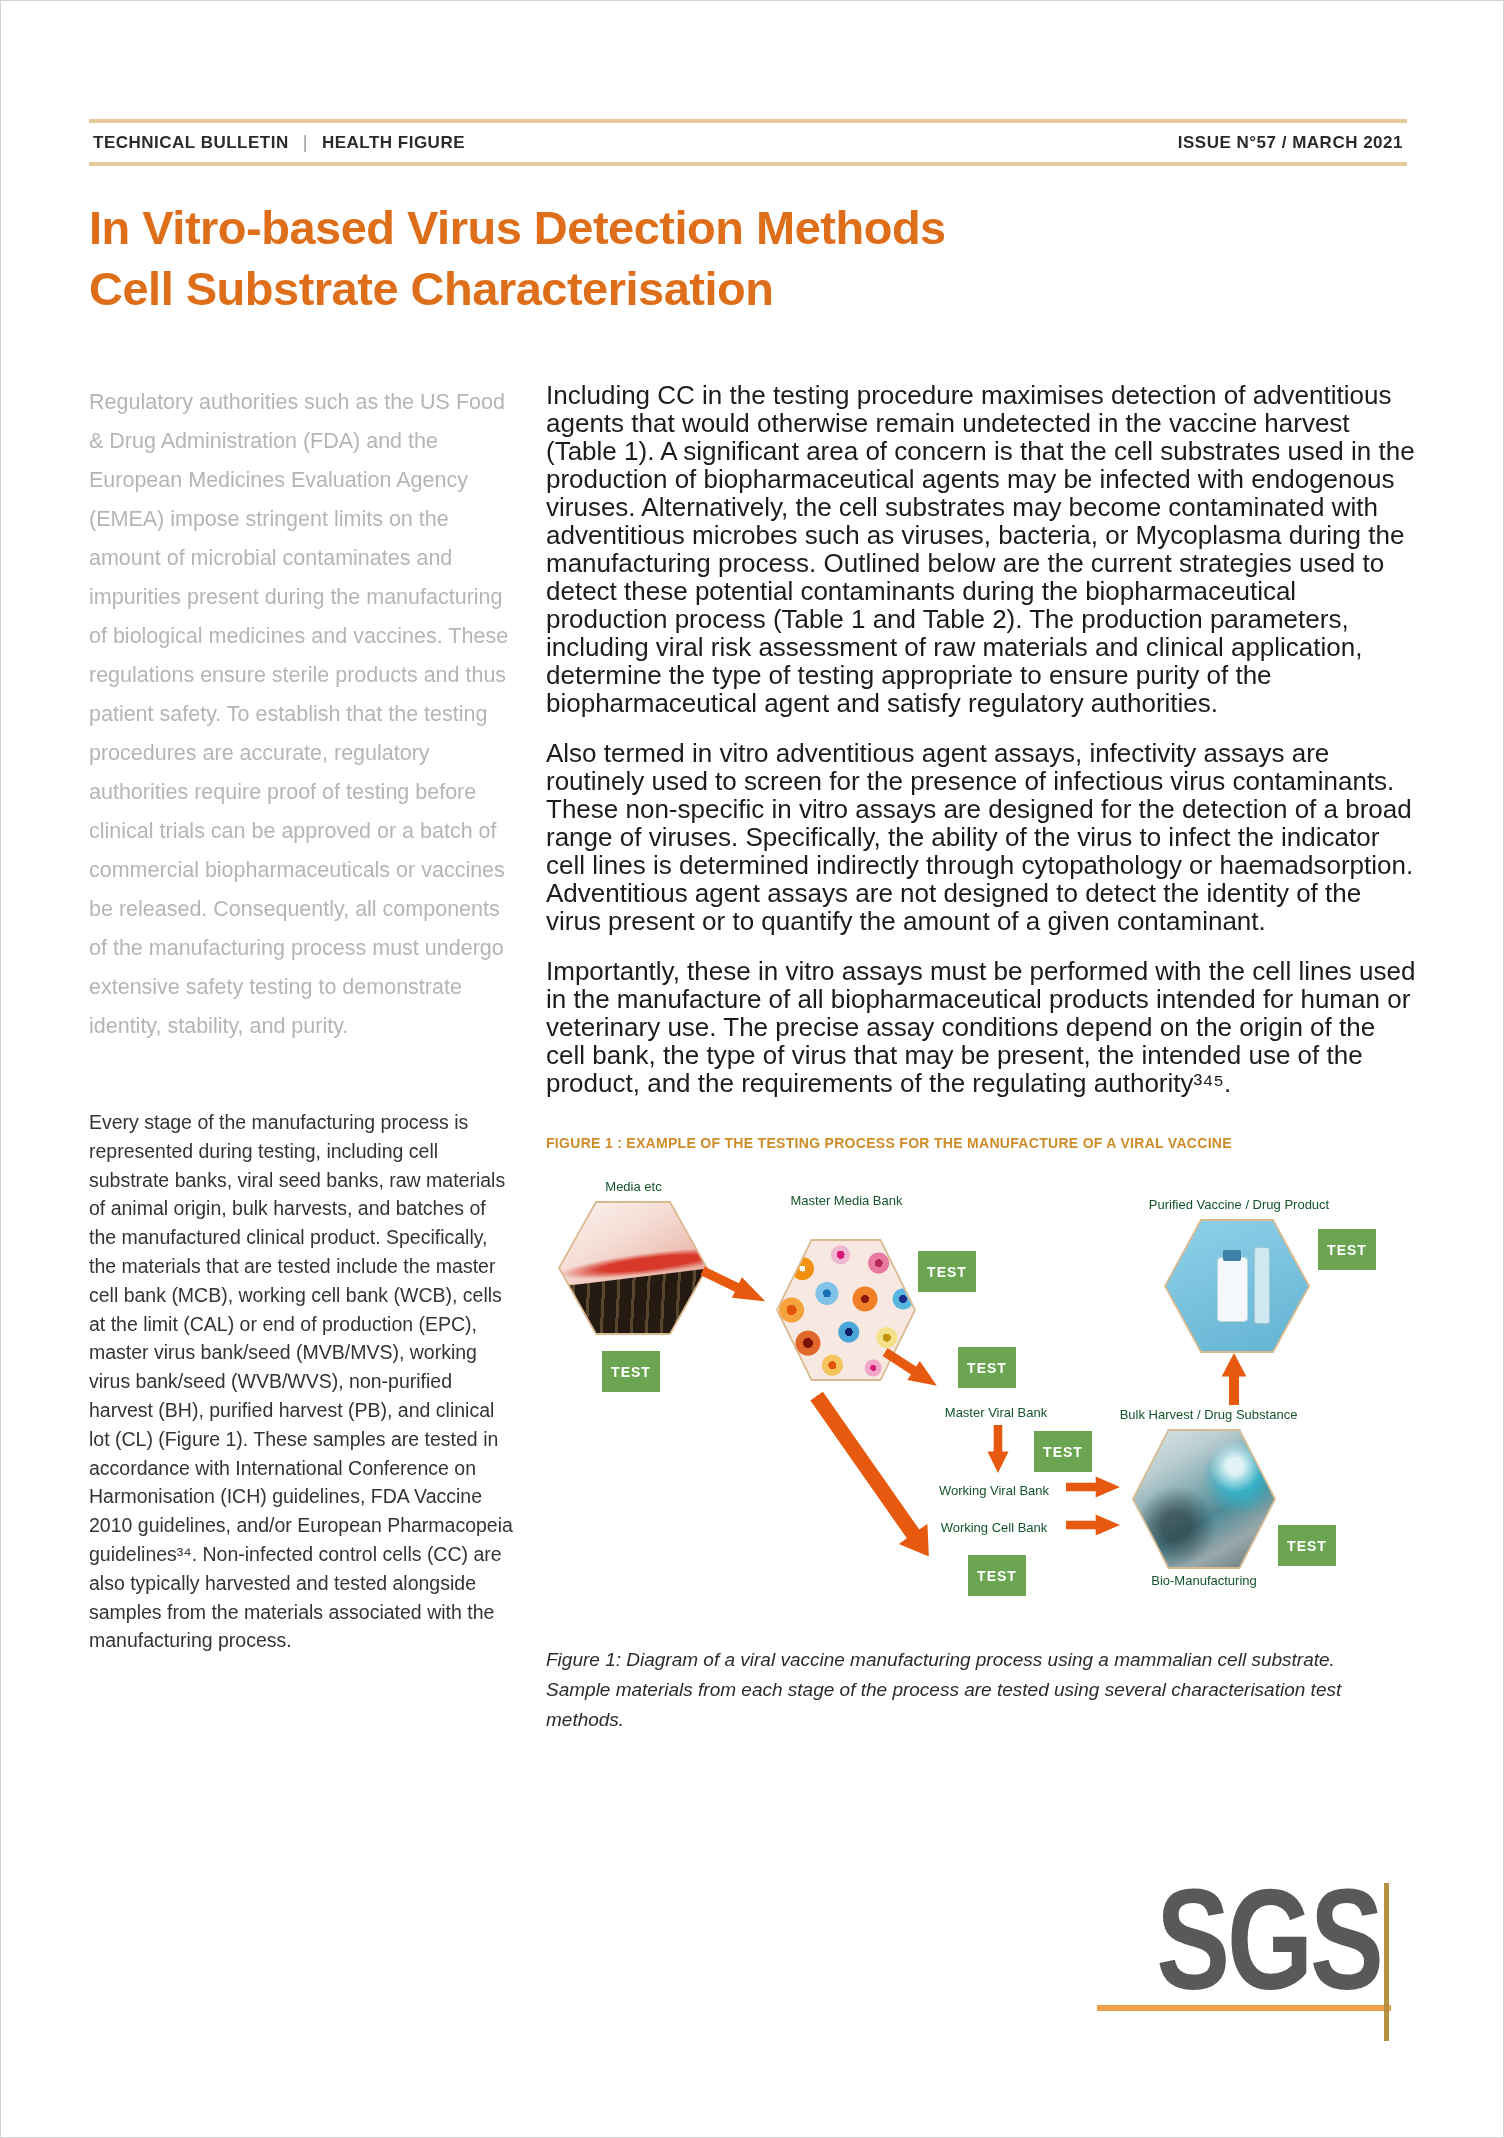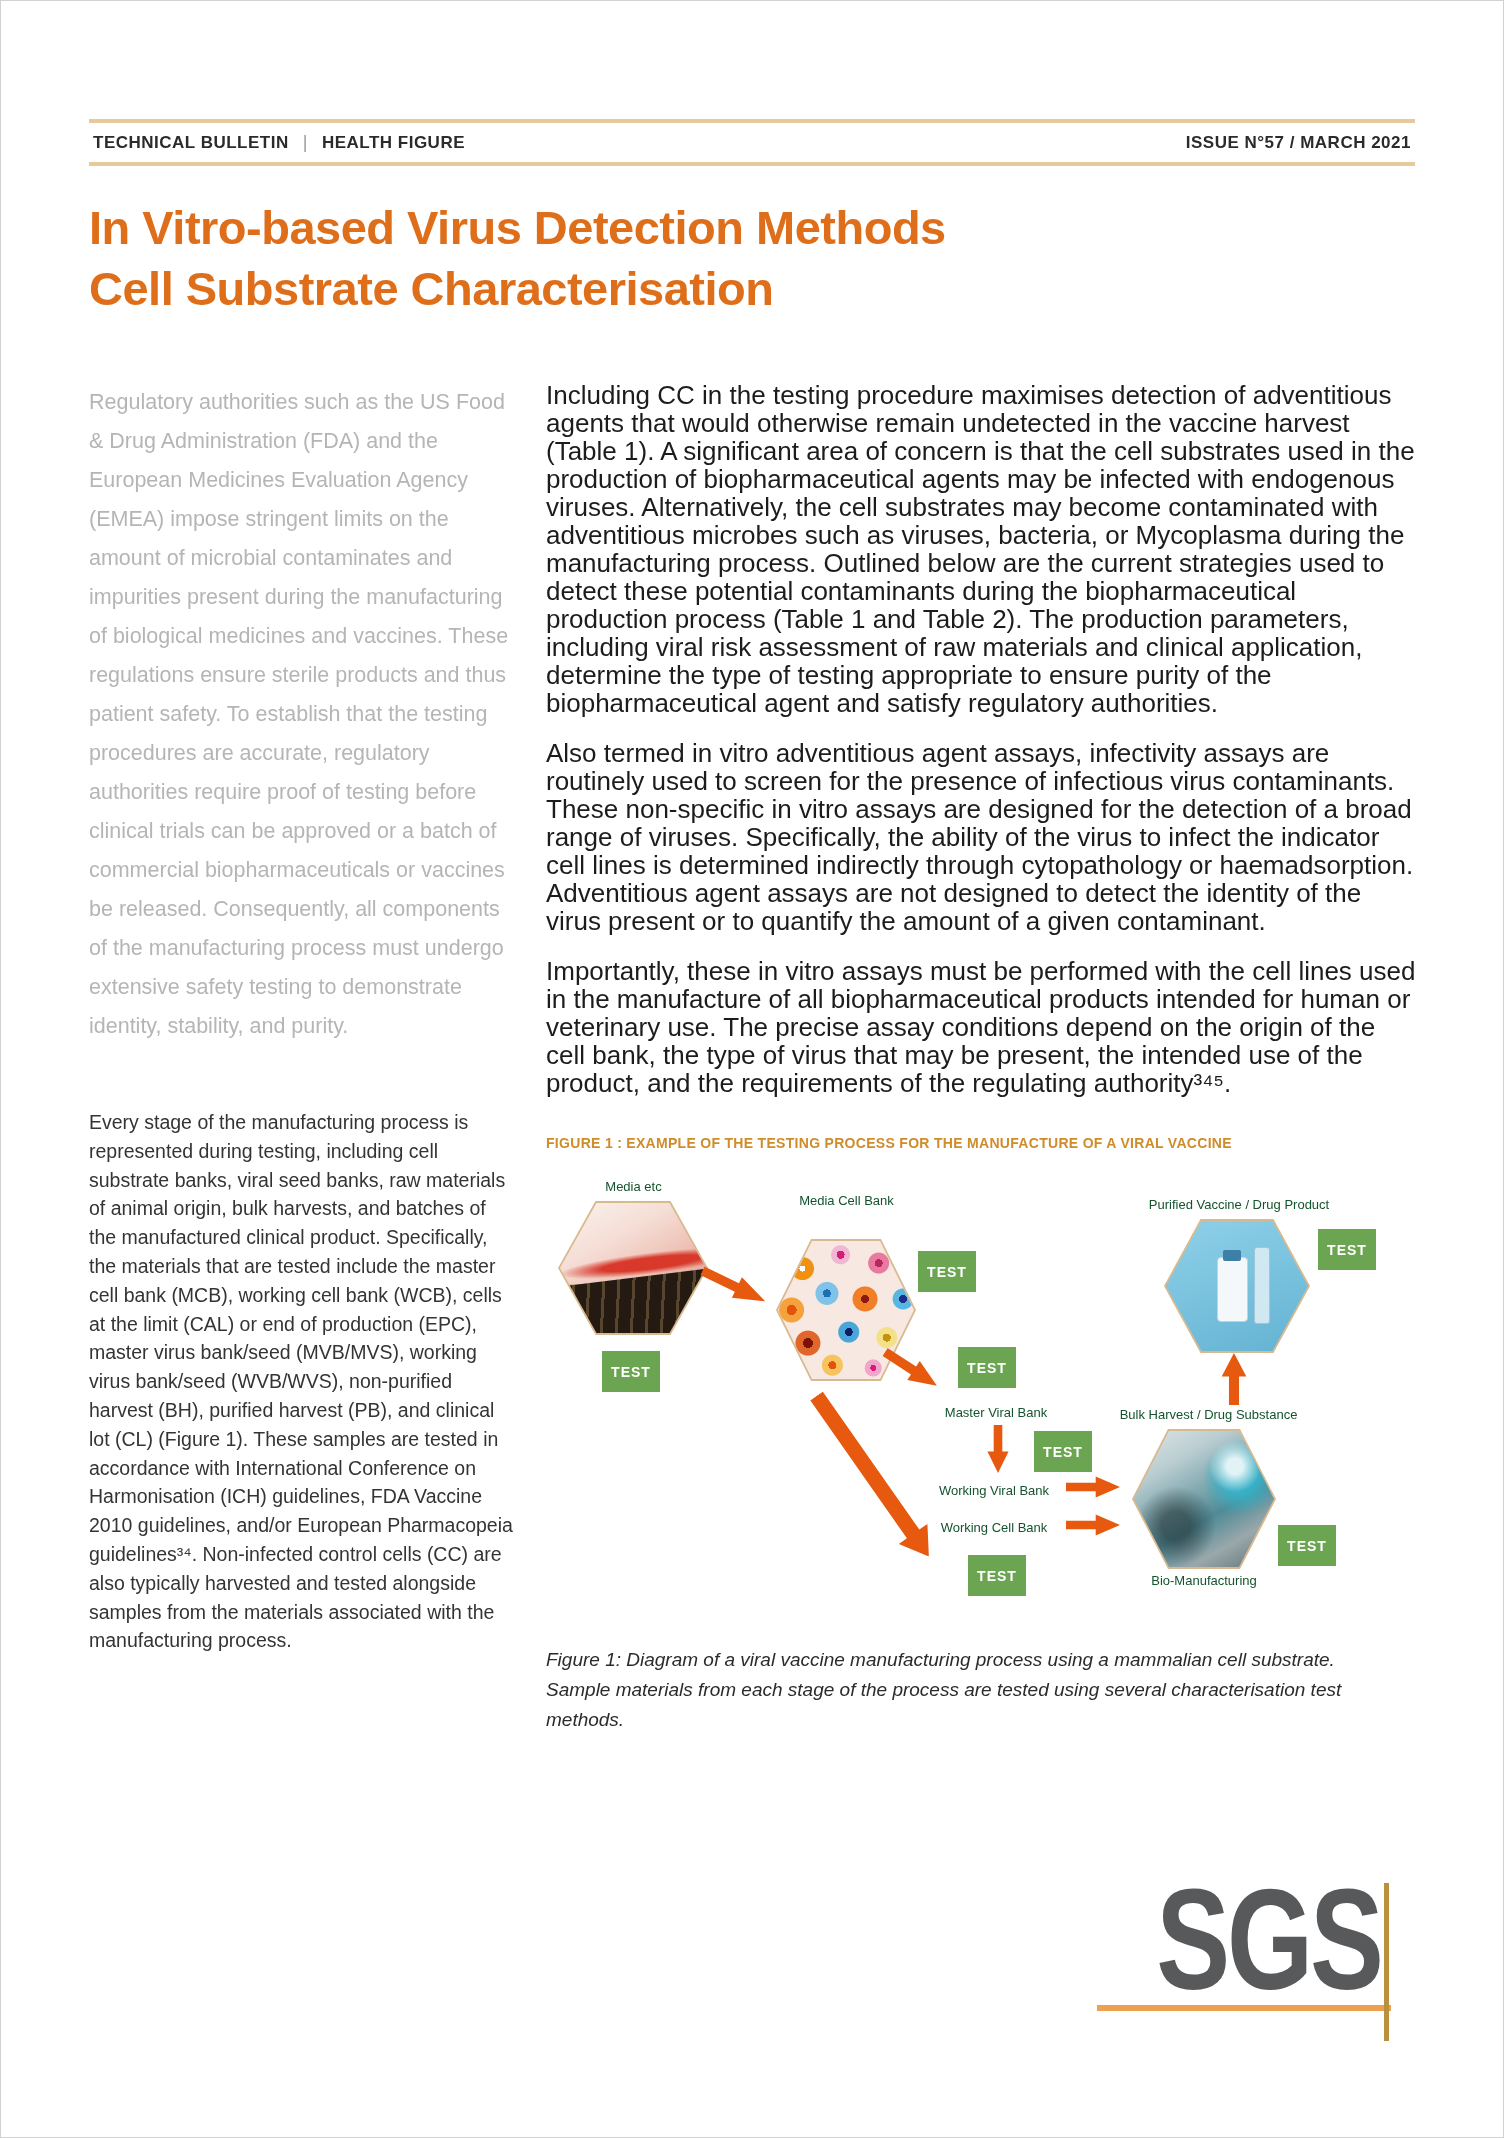--- a/index.html
+++ b/index.html
@@ -8,21 +8,21 @@
     width:1504px;height:2138px;
     background:#ffffff;
     border:1px solid #d2d2d2;
     box-sizing:border-box;
     font-family:"Liberation Sans","DejaVu Sans",sans-serif;
     color:#1e1e1e;
     overflow:hidden;
   }
   
   .masthead{
-    position:absolute;left:88px;right:88px;top:118px;
+    position:absolute;left:88px;right:96px;top:118px;
     border-top:4px solid #e6ca9c;border-bottom:4px solid #e6ca9c;
     display:flex;justify-content:space-between;align-items:center;
     padding:9px 4px;
     text-align:center;
   }
   .masthead .left{display:flex;align-items:center;gap:14px;}
   .masthead .txt{font-size:17px;font-weight:bold;letter-spacing:.5px;color:#2b2b2b;}
   .masthead .divider{color:#9a9a9a;font-weight:normal;font-size:18px;}
   
   .doc-title{
@@ -156,21 +156,21 @@
         <div class="hex-in">
           <div class="media-top"></div>
           <div class="media-streak"></div>
           <div class="media-bot"></div>
         </div>
       </div>
       <div class="test-badge" style="left:56px;top:186px;">TEST</div>
 
       <div class="arrow arrow-r" style="left:162px;top:94px;width:70px;height:26px;transform:rotate(26deg);transform-origin:0 0;"></div>
 
-      <div class="fig-label" style="left:228px;top:28px;width:145px;">Media Cell Bank</div>
+      <div class="fig-label" style="left:228px;top:28px;width:145px;">Master Media Bank</div>
       <div class="hex" style="left:230px;top:74px;width:140px;height:142px;">
         <div class="hex-in cells"></div>
       </div>
       <div class="test-badge" style="left:372px;top:86px;">TEST</div>
 
       <div class="arrow arrow-r" style="left:346px;top:176px;width:62px;height:26px;transform:rotate(33deg);transform-origin:0 0;"></div>
       <div class="test-badge" style="left:412px;top:182px;">TEST</div>
 
       <div class="arrow arrow-long" style="left:286px;top:220px;width:196px;height:38px;transform:rotate(55deg);transform-origin:0 0;"></div>
 

